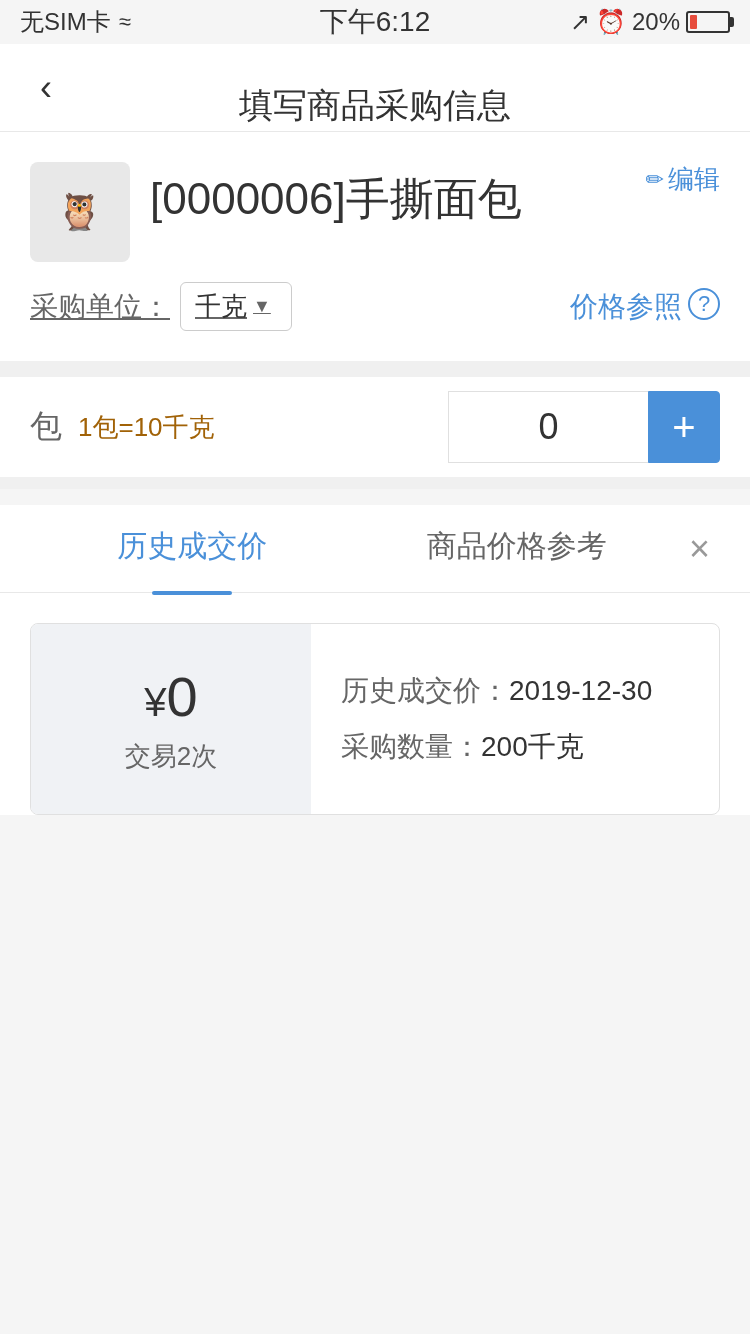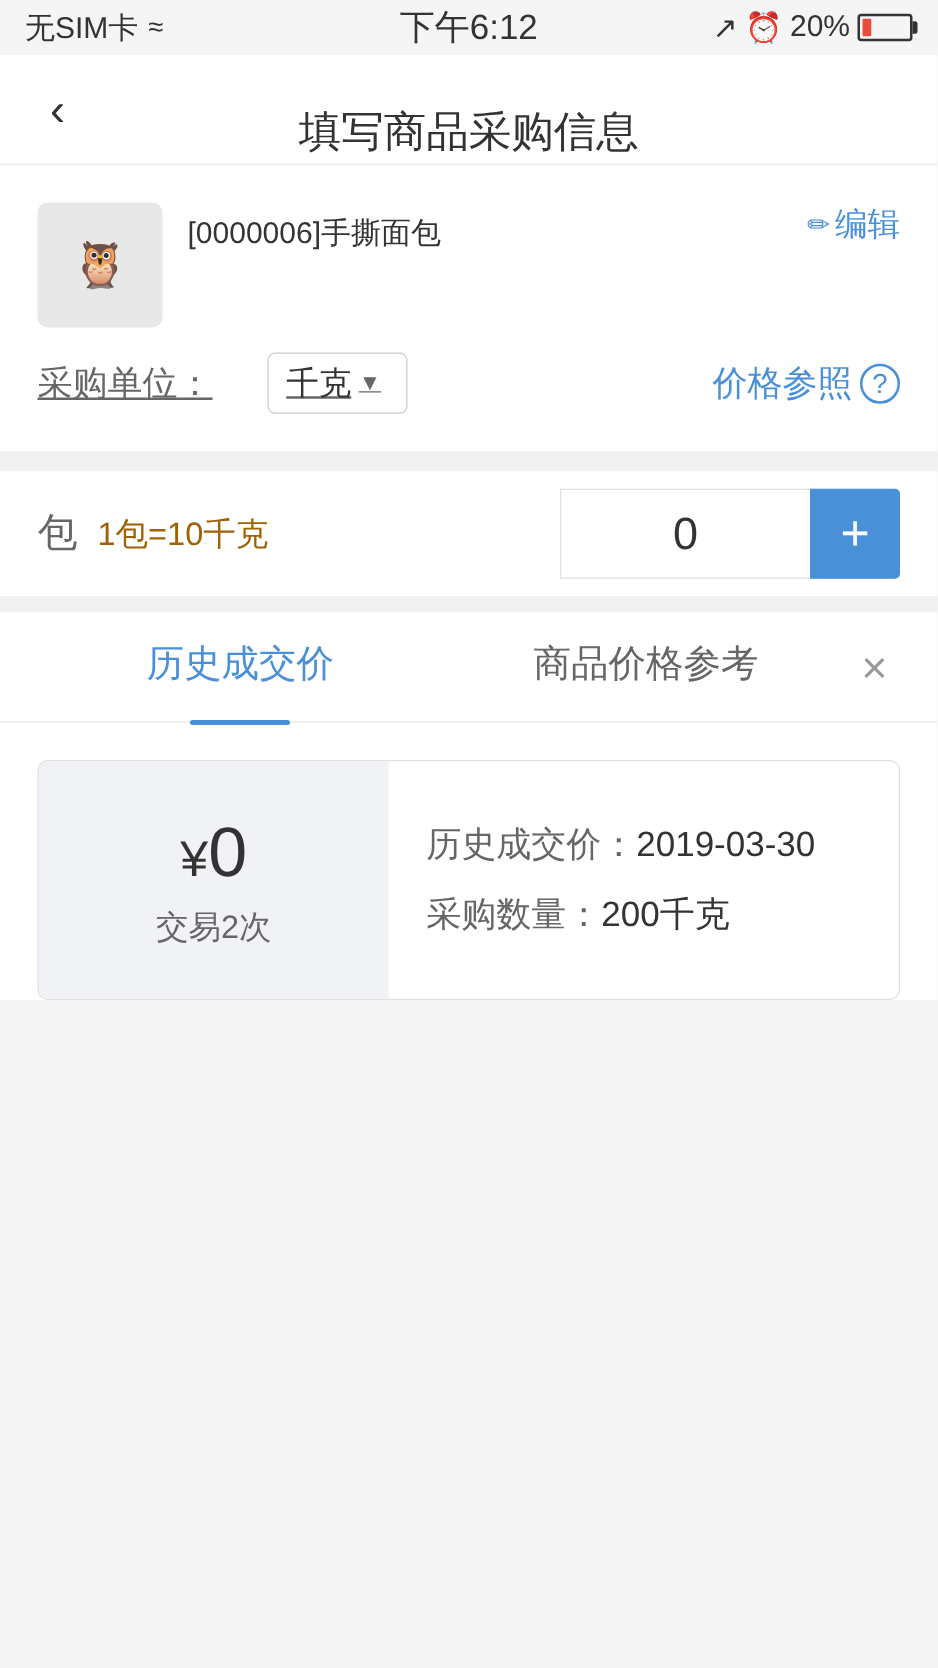--- a/index.html
+++ b/index.html
@@ -95,21 +95,21 @@
       align-items: center;
       justify-content: center;
       flex-shrink: 0;
     }
     .owl-logo {
       font-size: 36px;
       color: #999;
       font-weight: bold;
     }
     .product-name {
-      font-size: 24px;
+      font-size: 44px;
       color: #333;
       font-weight: 500;
       padding-top: 8px;
     }
     .edit-link {
       color: #4a90d9;
       font-size: 26px;
       display: flex;
       align-items: center;
       gap: 4px;
@@ -136,32 +136,31 @@
       border: 1px solid #ccc;
       border-radius: 6px;
       padding: 6px 20px 6px 14px;
       font-size: 26px;
       color: #333;
       position: relative;
       display: inline-flex;
       align-items: center;
       gap: 6px;
       background: #fff;
-      margin-left: 34px;
     }
     .unit-dropdown::after {
       content: '▼';
       font-size: 18px;
       color: #666;
     }
     .price-ref {
       color: #4a90d9;
       font-size: 28px;
       display: flex;
-      align-items: center;
+      align-items: flex-start;
       gap: 6px;
     }
     .help-circle {
       width: 32px; height: 32px;
       border: 2px solid #4a90d9;
       border-radius: 50%;
       display: inline-flex;
       align-items: center;
       justify-content: center;
       font-size: 22px;
@@ -230,21 +229,21 @@
     
     .divider-bar-2 {
       width: 100%;
       height: 12px;
       background: #f0f0f0;
     }
 
     
     .bottom-panel {
       background: #fff;
-      margin-top: 1px;
+      margin-top: 16px;
     }
 
     
     .tabs-row {
       display: flex;
       align-items: center;
       border-bottom: 1px solid #e8e8e8;
       padding: 0 30px;
       height: 88px;
       position: relative;
@@ -412,20 +411,20 @@
 
   <div class="transaction-card">
     <div class="card-left">
       <div class="card-price">
         <span class="card-price-symbol">¥</span><span>0</span>
       </div>
       <div class="card-trade-count">交易2次</div>
     </div>
     <div class="card-right">
       <div class="card-detail-row">
-        <span class="card-detail-label">历史成交价：</span><span>2019-03-30</span>
+        <span class="card-detail-label">历史成交价：</span><span>2019-12-30</span>
       </div>
       <div class="card-detail-row">
         <span class="card-detail-label">采购数量：</span><span>200千克</span>
       </div>
     </div>
   </div>
 </div>
 
 </body></html>

